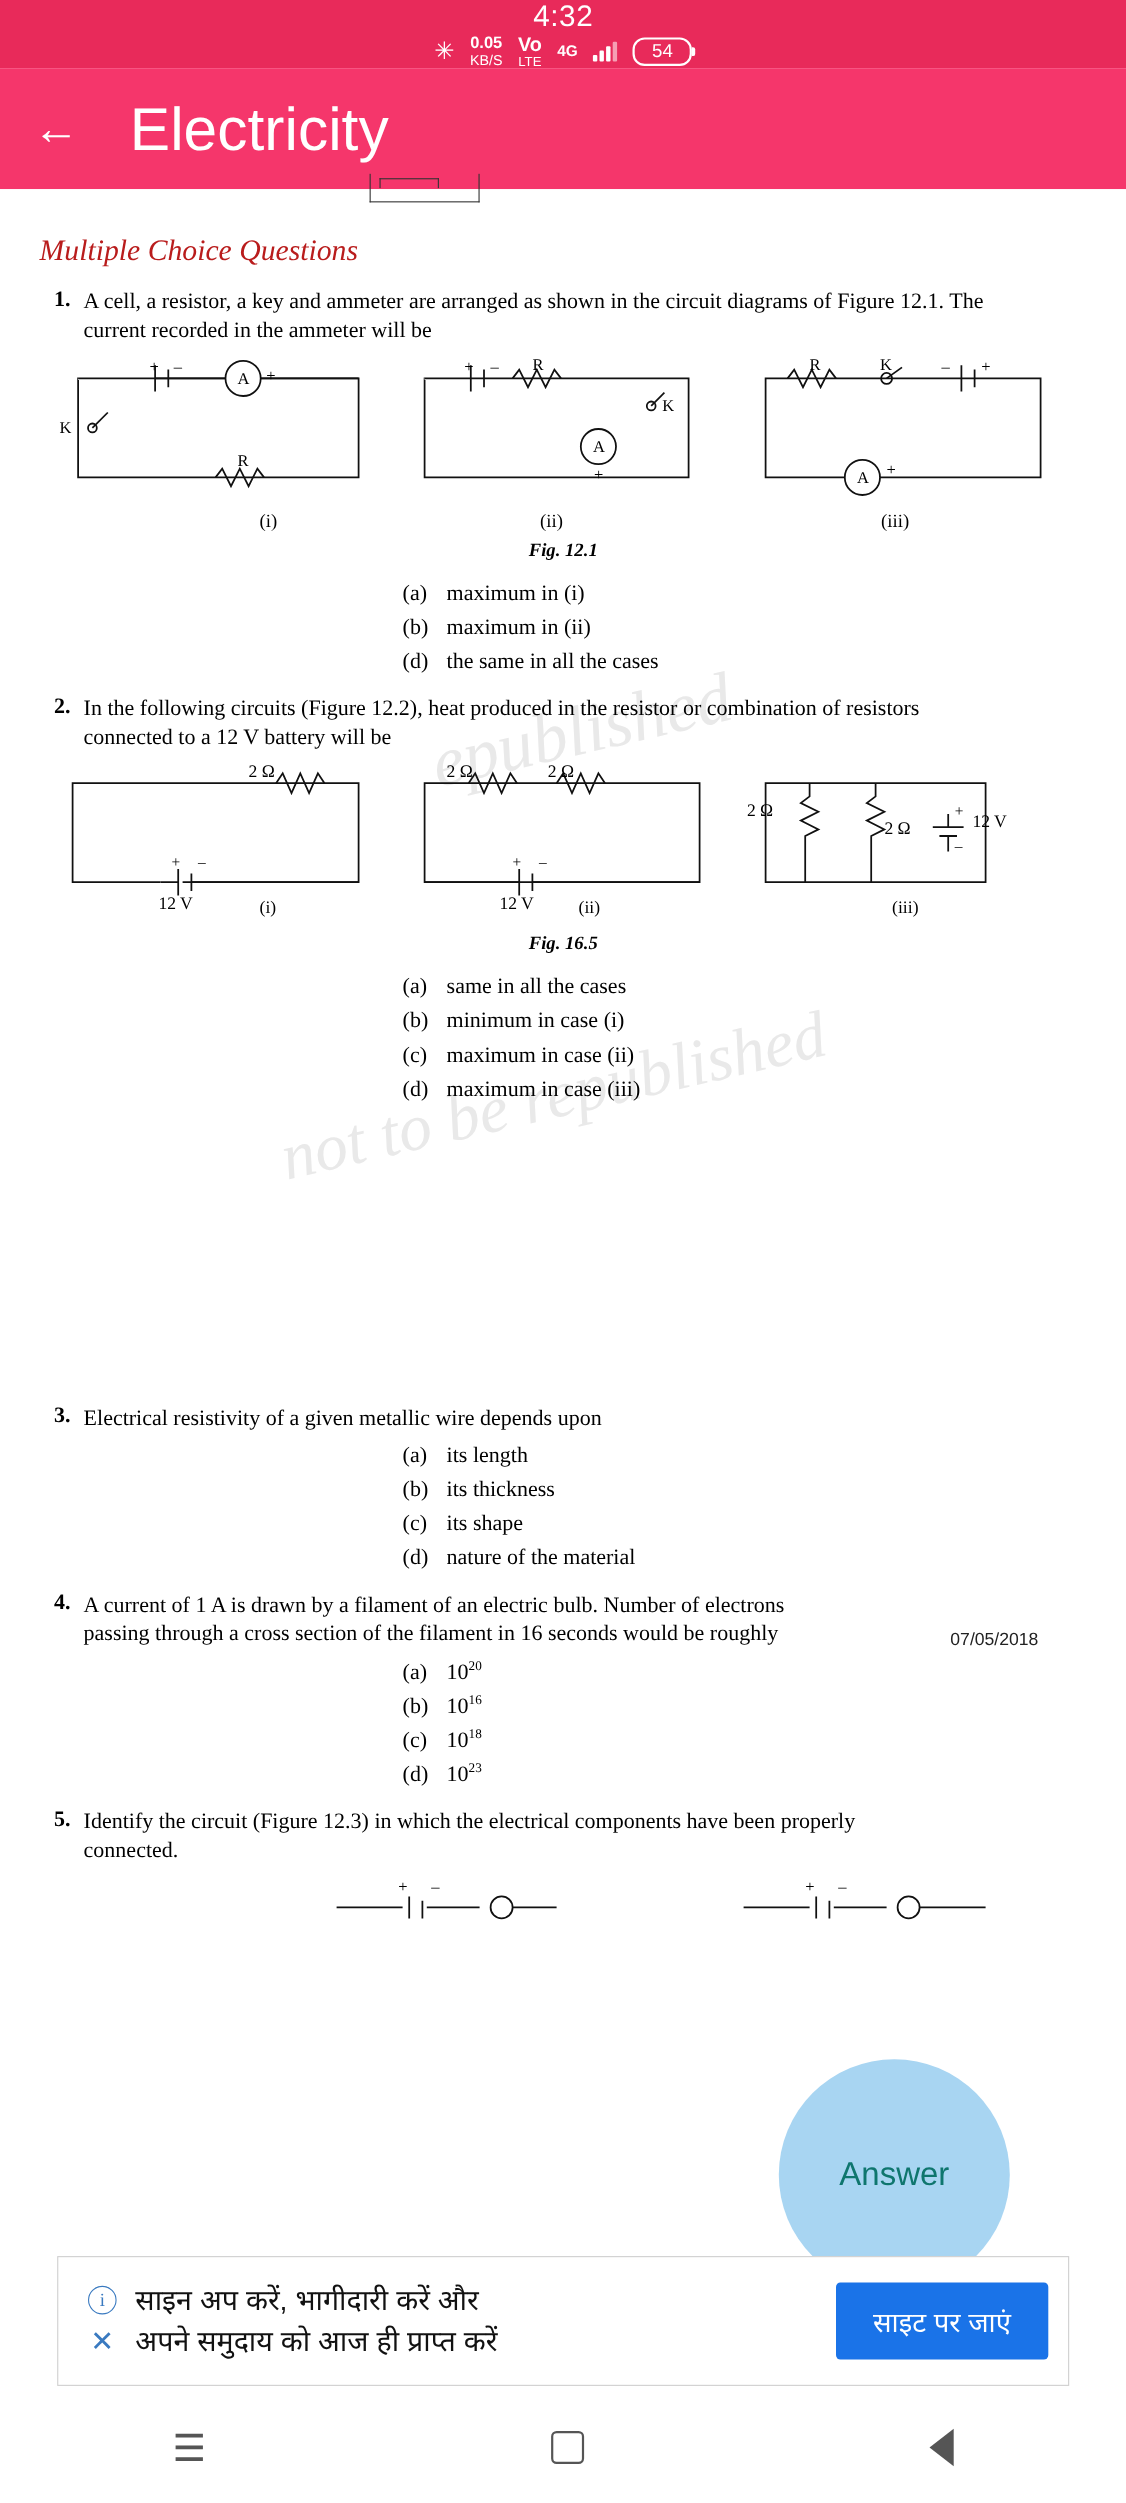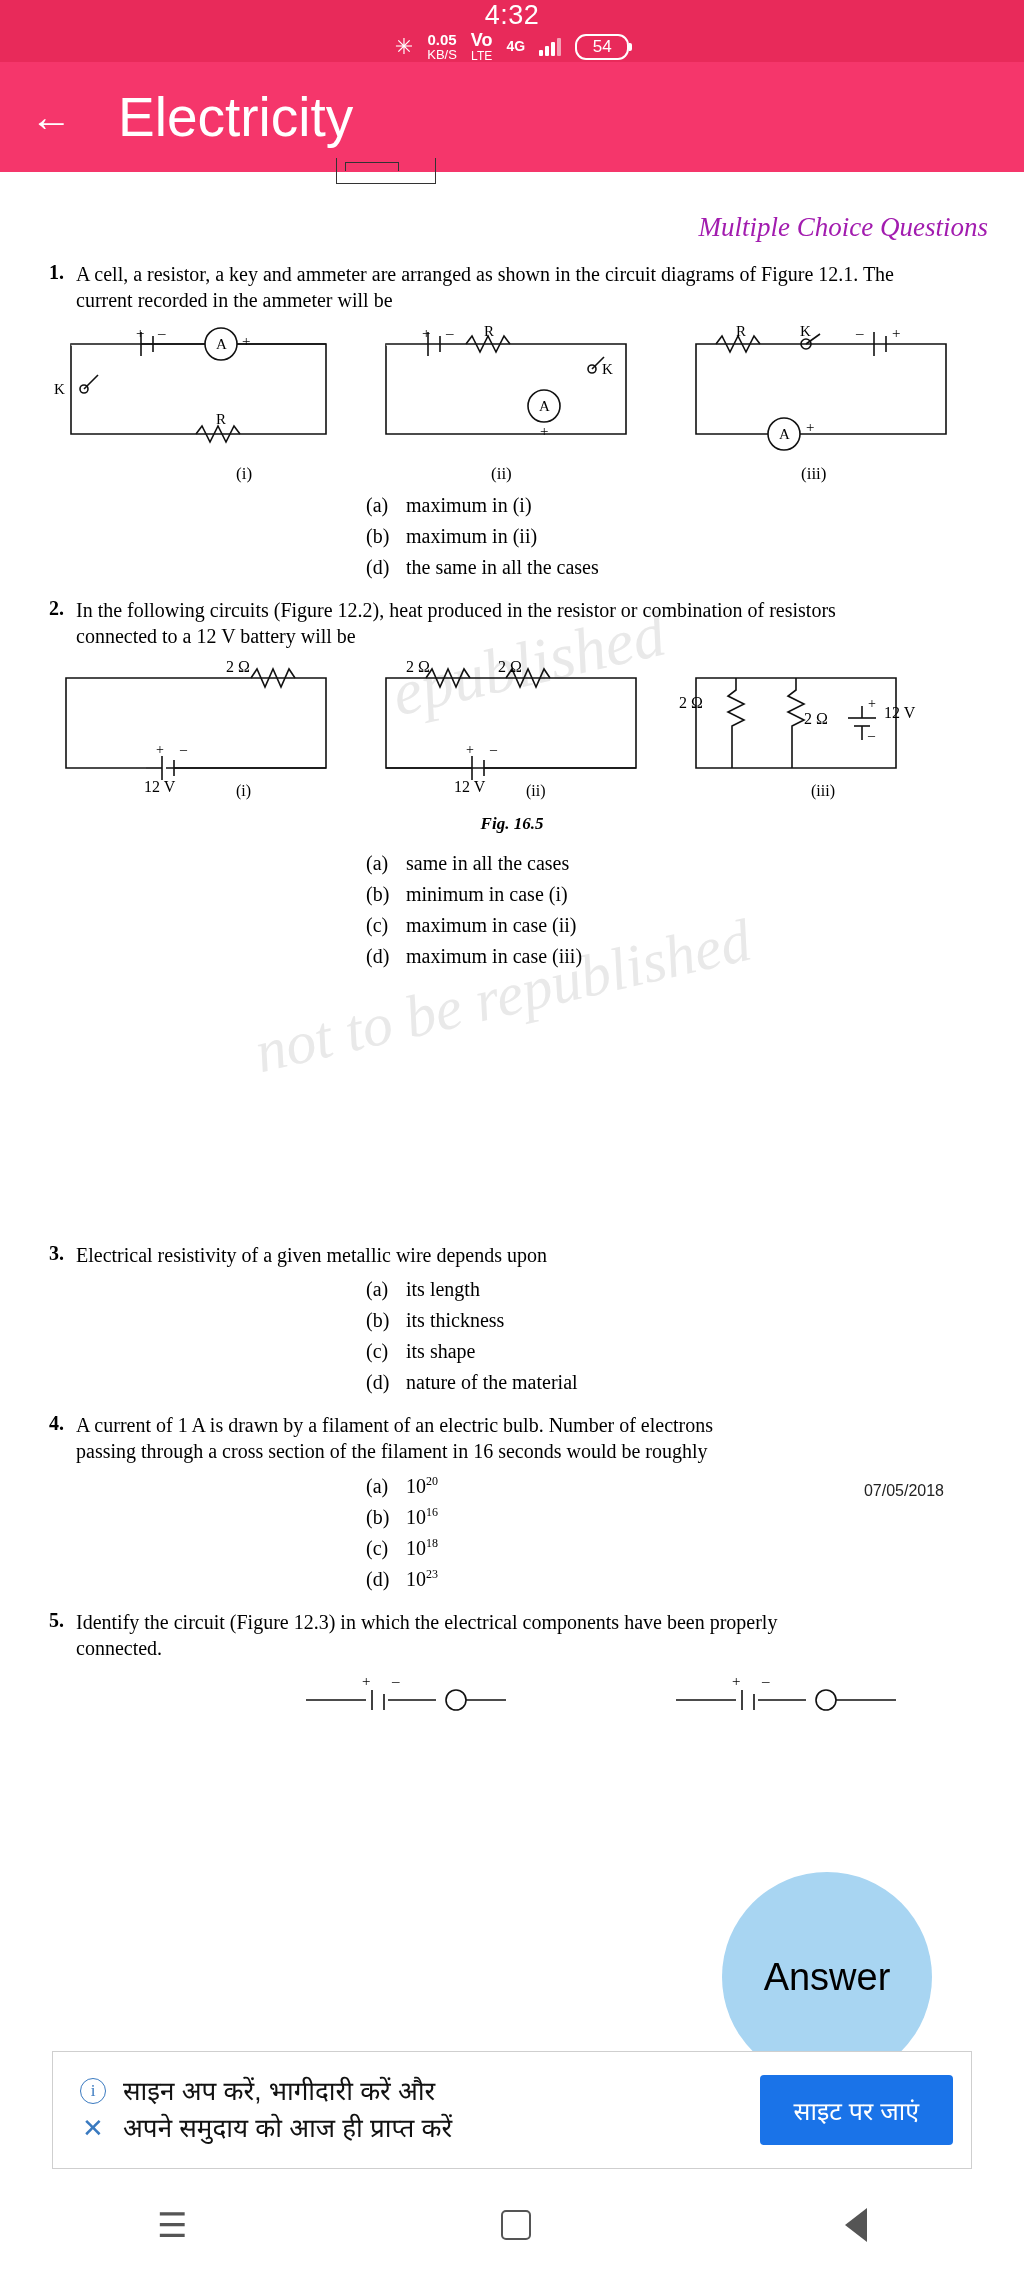--- a/index.html
+++ b/index.html
@@ -57,21 +57,21 @@
   
   .wm {
     position:absolute; pointer-events:none; color:#e9e9e9; font-style:italic;
     font-family:"Liberation Serif", serif; white-space:nowrap; z-index:0;
   }
   .wm1 { left:390px; top:455px; font-size:64px; transform:rotate(-13deg); }
   .wm2 { left:250px; top:790px; font-size:60px; transform:rotate(-13deg); }
   .wm3 { left:690px; top:1870px; font-size:58px; transform:rotate(-13deg); }
 
   .sec-title {
-    text-align:right; color:#a21caf; font-style:italic; font-size:27px;
+    text-align:left; color:#b91c1c; font-style:italic; font-size:27px;
     margin:0 0 18px 0; font-family:"Liberation Serif", serif;
   }
   .topcut { height:40px; position:relative; }
   .topcut .stub{
     position:absolute; left:300px; top:-14px; width:100px; height:26px;
     border:1px solid #333; border-top:none;
   }
   .topcut .stub:after{
     content:""; position:absolute; left:8px; top:4px; width:52px; height:8px;
     border-top:1px solid #333; border-left:1px solid #333; border-right:1px solid #333;
@@ -89,24 +89,24 @@
 
   .figcap { text-align:center; font-size:17px; font-style:italic; font-weight:bold; margin:4px 0 14px 0;}
 
   .figwrap { position:relative; z-index:1; margin:10px 0 0 0; }
   svg { display:block; }
 
   .date-stamp { position:absolute; right:80px; top:1310px; font-size:16px; font-family:"Liberation Sans", sans-serif; color:#222;}
 
   
   .answer-bubble {
-    position:absolute; right:92px; top:1700px; width:210px; height:210px;
-    border-radius:50%; background:#a8d5f2; color:#000000;
+    position:absolute; right:106px; top:1700px; width:210px; height:210px;
+    border-radius:50%; background:#a8d5f2; color:#0f766e;
     display:flex; align-items:center; justify-content:center;
-    font-family:"Liberation Sans", sans-serif; font-size:38px;
+    font-family:"Liberation Sans", sans-serif; font-size:30px;
     z-index:5;
   }
 
   
   .ad {
     position:absolute; left:52px; bottom:106px; width:920px; height:118px;
     background:#fff; border:1px solid #cfcfcf;
     display:flex; align-items:center; padding:0 18px; z-index:10;
   }
   .ad-icons { width:44px; display:flex; flex-direction:column; align-items:center; gap:12px; }
@@ -243,20 +243,21 @@
         <text x="820" y="14" font-size="15" font-family="Liberation Serif">–</text>
         <text x="856" y="14" font-size="15" font-family="Liberation Serif">+</text>
         <text x="743" y="115" font-size="15" font-family="Liberation Serif">A</text>
         <text x="770" y="108" font-size="15" font-family="Liberation Serif">+</text>
       </svg>
       <div style="position:relative;height:22px;">
         <span style="position:absolute;left:200px;font-size:17px;">(i)</span>
         <span style="position:absolute;left:455px;font-size:17px;">(ii)</span>
         <span style="position:absolute;left:765px;font-size:17px;">(iii)</span>
       </div>
+      <div class="figcap">Fig. 12.1</div>
     </div>
 
     <ul class="opts">
       <li><span class="opt-lbl">(a)</span><span>maximum in (i)</span></li>
       <li><span class="opt-lbl">(b)</span><span>maximum in (ii)</span></li>
       <li><span class="opt-lbl">(d)</span><span>the same in all the cases</span></li>
     </ul>
 
     <div class="q q2" style="margin-top:14px;">
       <div class="q-num">2.</div>

